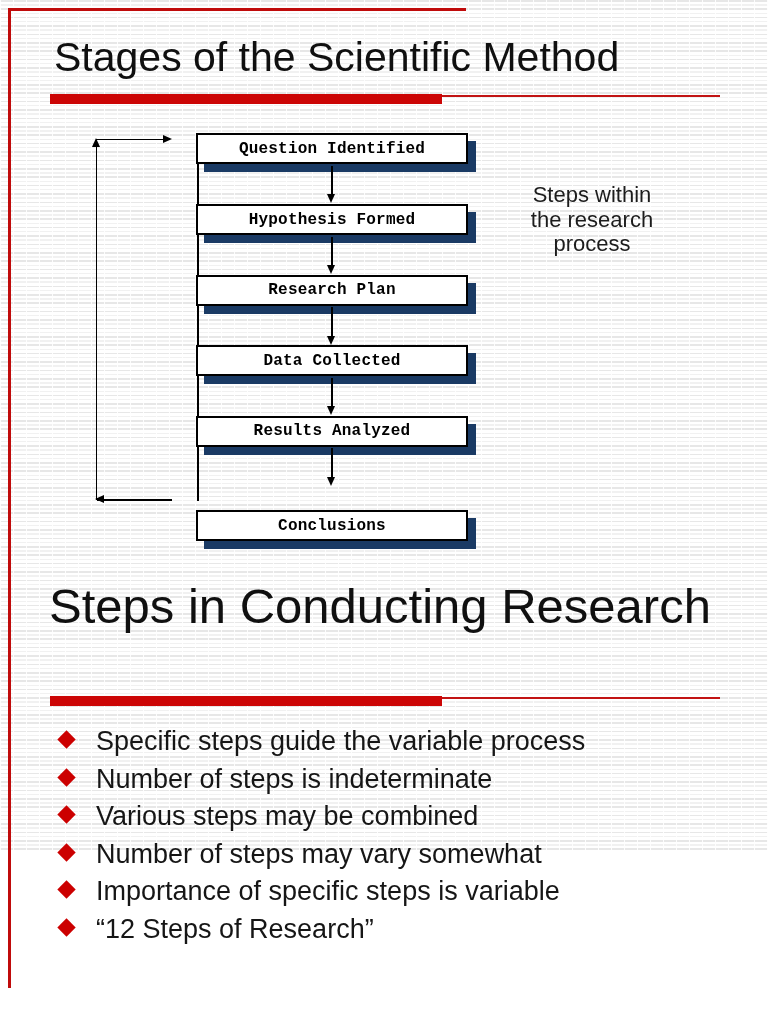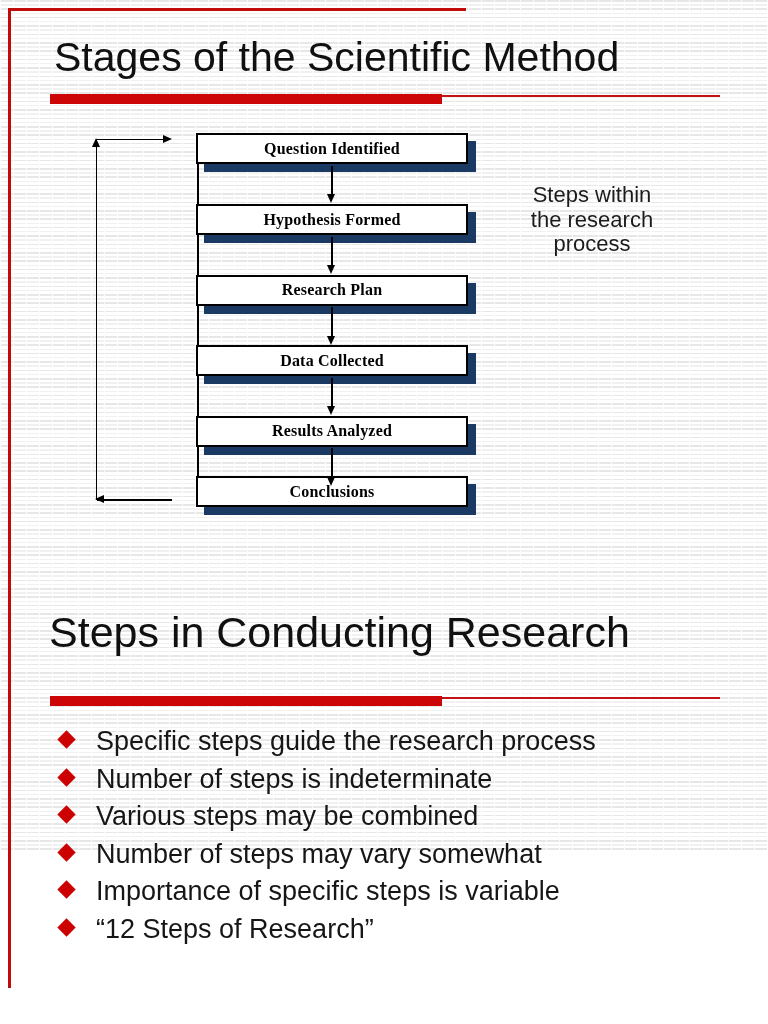--- a/index.html
+++ b/index.html
@@ -11,28 +11,28 @@
       repeating-linear-gradient(90deg, rgba(255,255,255,0.9) 0 1px, rgba(0,0,0,0) 1px 13px),
       repeating-linear-gradient(180deg, #e7e7e7 0 1.6px, #ffffff 1.6px 4.2px, #f1f1f1 4.2px 5.7px, #ffffff 5.7px 8.4px);
   }
   .abs{position:absolute;}
   
   .frame-top{left:10px;top:8px;width:456px;height:3px;background:#c00b0b;}
   .frame-left{left:8px;top:8px;width:3px;height:980px;background:#c00b0b;}
   
   .slide-title{color:#101010;font-weight:400;letter-spacing:0;white-space:nowrap;}
   .title1{left:54px;top:34px;font-size:41px;}
-  .title2{left:49px;top:608px;font-size:43px;}
+  .title2{left:49px;top:578px;font-size:49px;}
   .rule-thin{height:2px;background:#c21414;}
   .rule-thick{height:10px;background:#cc0606;}
   
   .flow-box{left:196px;width:272px;height:31px;background:#fff;border:2px solid #000;
     box-shadow:8px 8px 0 #1a3a64;box-sizing:border-box;
     display:flex;align-items:center;justify-content:center;}
-  .flow-box span{font-family:Liberation Serif, serif;font-weight:700;font-size:16px;color:#000;letter-spacing:.2px;}
+  .flow-box span{font-family:Liberation Mono, monospace;font-weight:700;font-size:16px;color:#000;letter-spacing:.2px;}
   .line{background:#000;}
   .ah{width:0;height:0;}
   .ah-down{border-left:4.5px solid transparent;border-right:4.5px solid transparent;border-top:9px solid #000;}
   .ah-up{border-left:4.5px solid transparent;border-right:4.5px solid transparent;border-bottom:9px solid #000;}
   .ah-right{border-top:4.5px solid transparent;border-bottom:4.5px solid transparent;border-left:9px solid #000;}
   .ah-left{border-top:4.5px solid transparent;border-bottom:4.5px solid transparent;border-right:9px solid #000;}
   
   .side-note{left:505px;top:183px;width:174px;text-align:center;font-size:22px;line-height:24.5px;color:#1c1c1c;}
   
   .bullet-list{left:56px;top:724px;width:660px;}
@@ -72,21 +72,21 @@
         </div>
       <div class="abs flow-box" style="top:274.5px;">
           <span>Research Plan</span>
         </div>
       <div class="abs flow-box" style="top:345px;">
           <span>Data Collected</span>
         </div>
       <div class="abs flow-box" style="top:415.5px;">
           <span>Results Analyzed</span>
         </div>
-      <div class="abs flow-box" style="top:476px;justify-content:center;">
+      <div class="abs flow-box" style="top:510px;justify-content:center;">
           <span>Conclusions</span>
         </div>
 
       <div class="abs line" style="left:331px;top:166px;width:1.5px;height:29px;"></div>
       <div class="abs ah ah-down" style="left:327px;top:194px;"></div>
       <div class="abs line" style="left:331px;top:237px;width:1.5px;height:29px;"></div>
       <div class="abs ah ah-down" style="left:327px;top:265px;"></div>
       <div class="abs line" style="left:331px;top:307px;width:1.5px;height:30px;"></div>
       <div class="abs ah ah-down" style="left:327px;top:336px;"></div>
       <div class="abs line" style="left:331px;top:378px;width:1.5px;height:29px;"></div>
@@ -103,21 +103,21 @@
   </div>
 
   <div>
     <h1 class="abs slide-title title2" style="margin:0;">Steps in Conducting Research</h1>
     <div class="abs rule-thin" style="left:50px;top:697px;width:670px;"></div>
     <div class="abs rule-thick" style="left:50px;top:696px;width:392px;"></div>
 
     <div class="abs bullet-list">
       <div class="bullet-item">
         <span class="bullet-diamond"></span>
-        <span class="bullet-text">Specific steps guide the research process</span>
+        <span class="bullet-text">Specific steps guide the variable process</span>
       </div>
       <div class="bullet-item">
         <span class="bullet-diamond"></span>
         <span class="bullet-text">Number of steps is indeterminate</span>
       </div>
       <div class="bullet-item">
         <span class="bullet-diamond"></span>
         <span class="bullet-text">Various steps may be combined</span>
       </div>
       <div class="bullet-item">

